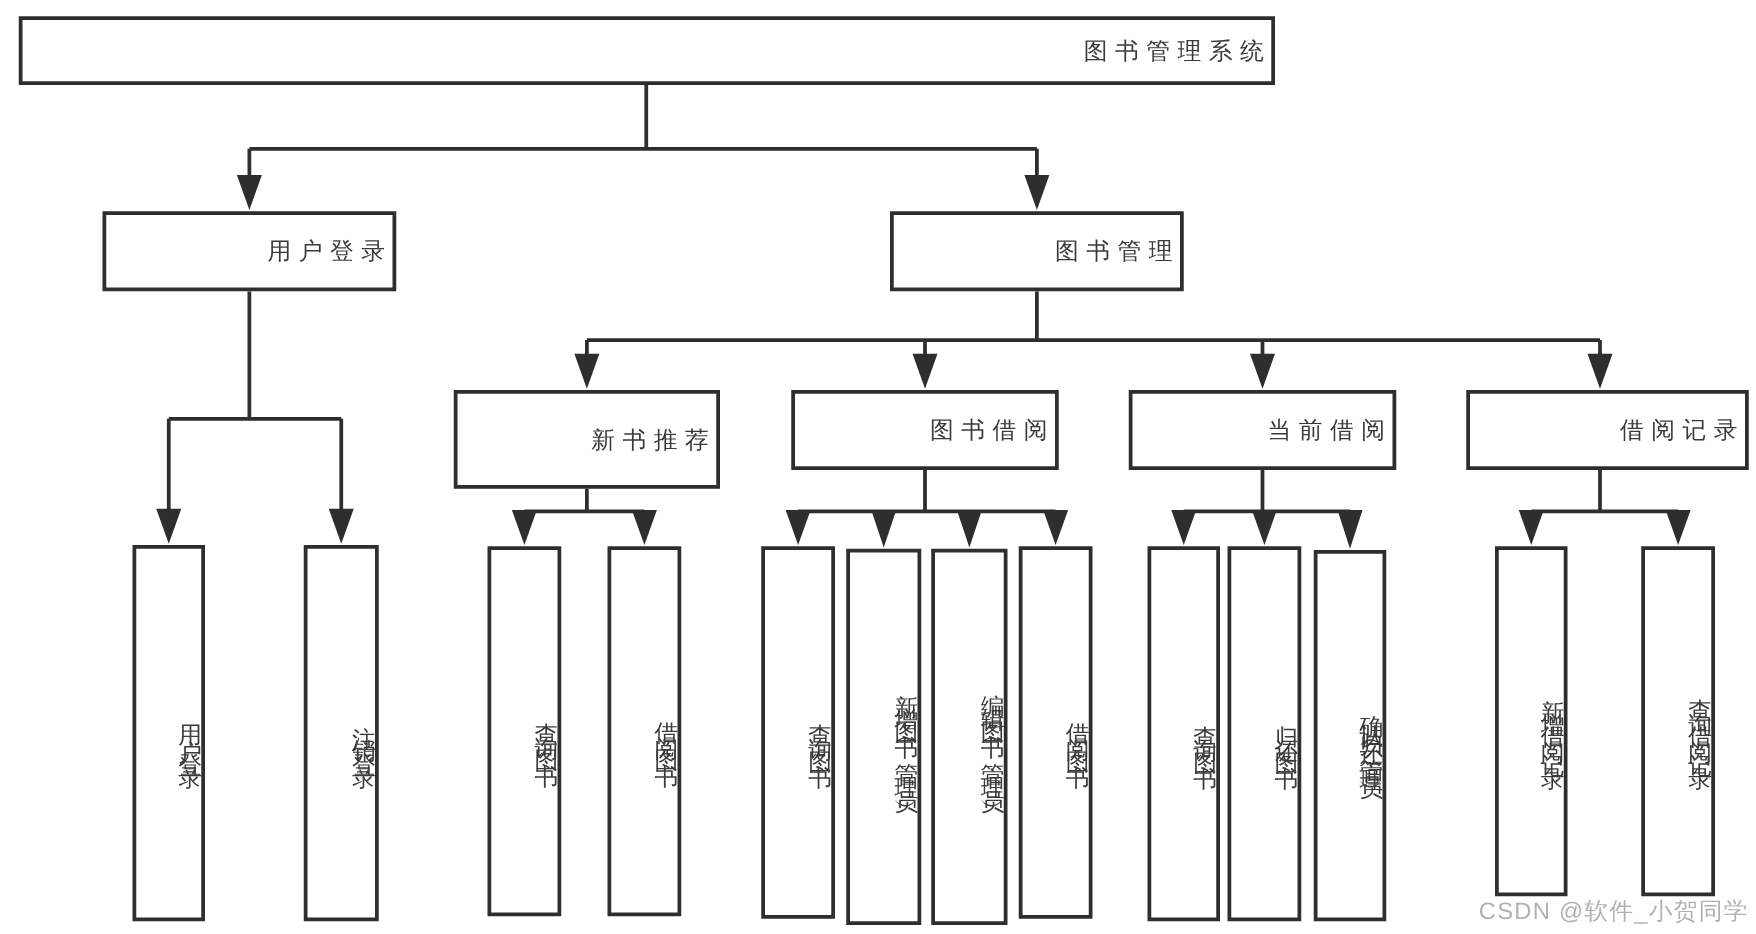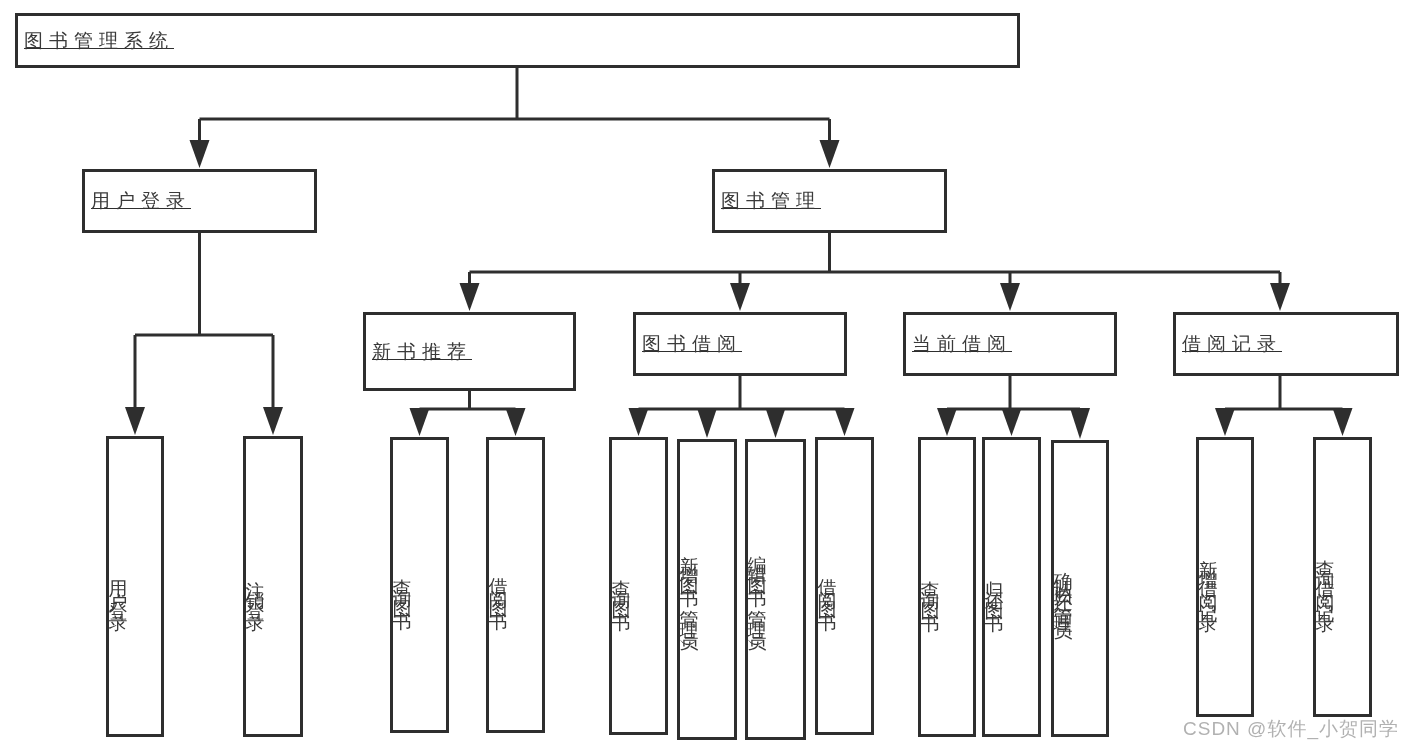--- a/index.html
+++ b/index.html
@@ -4,21 +4,21 @@
 <style>
   html,body{margin:0;padding:0;background:#fff;}
   #stage{
     position:relative;width:1405px;height:747px;background:#fff;overflow:hidden;
     font-family:"Liberation Sans","DejaVu Sans",sans-serif;
     color:var(--line,#2e2e2e);
   }
   .node{
     position:absolute;box-sizing:border-box;
     border:3px solid var(--line,#2e2e2e);background:#fff;
-    display:flex;align-items:center;justify-content:flex-start;text-decoration:underline;
+    display:flex;align-items:center;justify-content:flex-end;
   }
   .hlabel{
     font-size:19px;letter-spacing:6px;padding-left:6px;
     color:var(--text,#3a3a3a);white-space:nowrap;
   }
   .vnode .vlabel{
     writing-mode:vertical-rl;text-orientation:mixed;
     font-size:19px;letter-spacing:11px;line-height:1;
     color:var(--text,#3a3a3a);
   }

